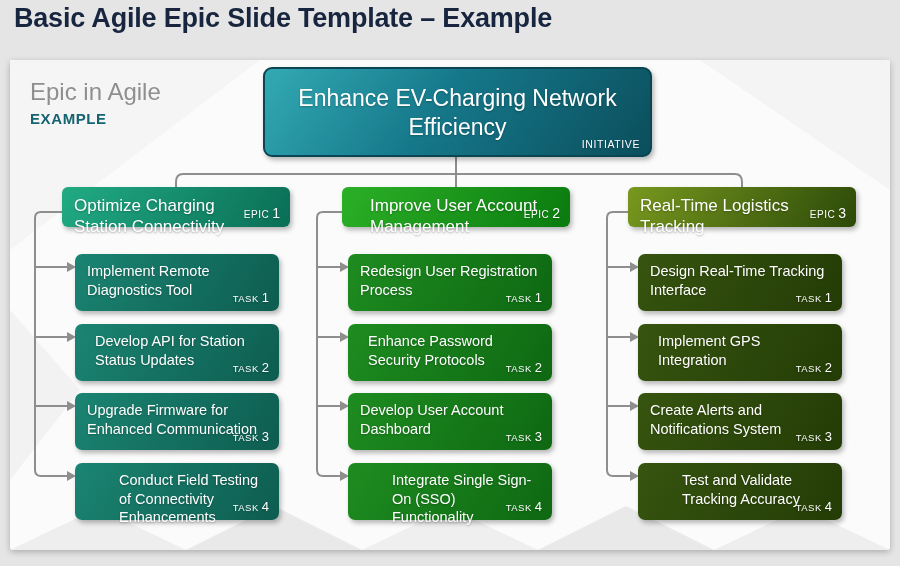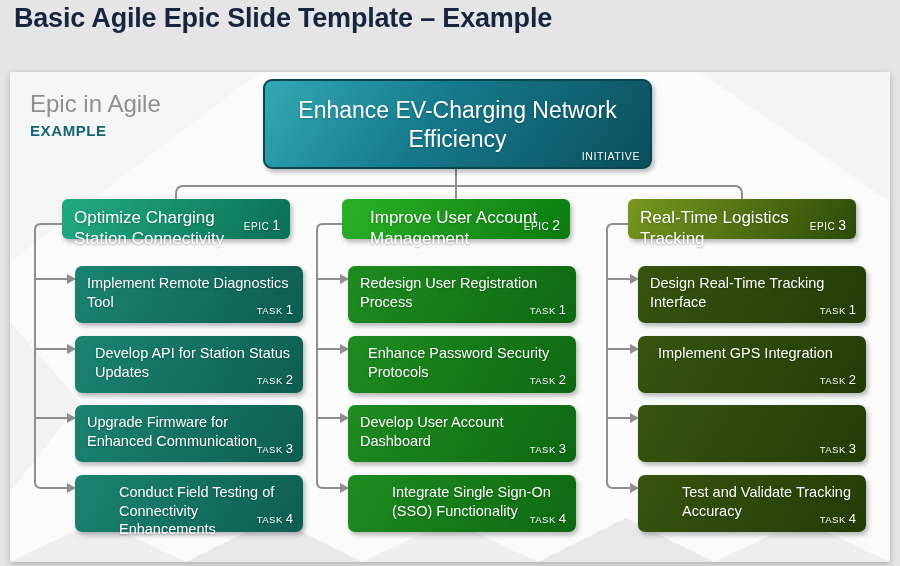--- a/index.html
+++ b/index.html
@@ -9,21 +9,21 @@
     font-family:"Liberation Sans", sans-serif;
     position:relative;
     overflow:hidden;
   }
   .main-title{
     position:absolute;left:14px;top:3px;margin:0;
     font-size:27px;font-weight:bold;color:#17253f;
     letter-spacing:-0.2px;
   }
   .card{
-    position:absolute;left:10px;top:72px;width:880px;height:490px;
+    position:absolute;left:10px;top:60px;width:880px;height:490px;
     background:#fbfbfb;border-radius:3px;
     box-shadow:0 2px 6px rgba(0,0,0,0.25);
   }
   .facets,.connectors{
     position:absolute;left:0;top:0;width:880px;height:490px;
     pointer-events:none;
   }
   .corner-label{position:absolute;left:20px;top:18px;}
   .corner-heading{font-size:24px;color:#8f8f8f;}
   .corner-subheading{font-size:15px;font-weight:bold;color:#156472;letter-spacing:0.6px;margin-top:4px;}
@@ -41,21 +41,21 @@
   }
   .init-title{font-size:23px;line-height:1.25;padding:15px 30px 0 30px;}
   .box-badge{position:absolute;right:10px;bottom:5px;white-space:nowrap;}
   .init-badge{font-size:10.5px;letter-spacing:0.6px;}
 
   .epic{top:127px;width:228px;height:40px;border-radius:6px;padding:8px 12px;}
   .epic-title{font-size:17px;line-height:1.25;padding-right:8px;}
   .badge-label{font-size:10px;letter-spacing:0.5px;}
   .badge-num{font-size:14px;margin-left:3px;}
 
-  .task{width:228px;height:57px;border-radius:7px;padding:8px 12px;}
+  .task{width:204px;height:57px;border-radius:7px;padding:8px 12px;}
   .task-title{font-size:14.5px;line-height:1.28;}
   .task .badge-label{font-size:9.5px;}
   .task .badge-num{font-size:13px;margin-left:3px;}
 
   .epic.c0{left:52px;background:linear-gradient(120deg,#21ab83 0%,#0a6e56 100%);}
   .epic.c1{left:332px;background:linear-gradient(120deg,#2cb027 0%,#0a7b0f 100%);padding-left:28px;}
   .epic.c2{left:618px;background:linear-gradient(120deg,#78981f 0%,#2c4a08 100%);}
   .task.c0{left:65px;background:linear-gradient(120deg,#1b8472 0%,#0d5d50 100%);}
   .task.c1{left:338px;background:linear-gradient(120deg,#1e8c20 0%,#0e6812 100%);}
   .task.c2{left:628px;background:linear-gradient(120deg,#37540f 0%,#233c06 100%);}
@@ -175,20 +175,21 @@
   </div>
   <div class="nodebox task c2 r0">
     <div class="task-title">Design Real-Time Tracking Interface</div>
     <div class="box-badge"><span class="badge-label">TASK</span><span class="badge-num">1</span></div>
   </div>
   <div class="nodebox task c2 r1">
     <div class="task-title">Implement GPS Integration</div>
     <div class="box-badge"><span class="badge-label">TASK</span><span class="badge-num">2</span></div>
   </div>
   <div class="nodebox task c2 r2">
+    <div class="task-title">Create Alerts and Notifications System</div>
     <div class="box-badge"><span class="badge-label">TASK</span><span class="badge-num">3</span></div>
   </div>
   <div class="nodebox task c2 r3">
     <div class="task-title">Test and Validate Tracking Accuracy</div>
     <div class="box-badge"><span class="badge-label">TASK</span><span class="badge-num">4</span></div>
   </div>
 
 </div>
 
 </body></html>

